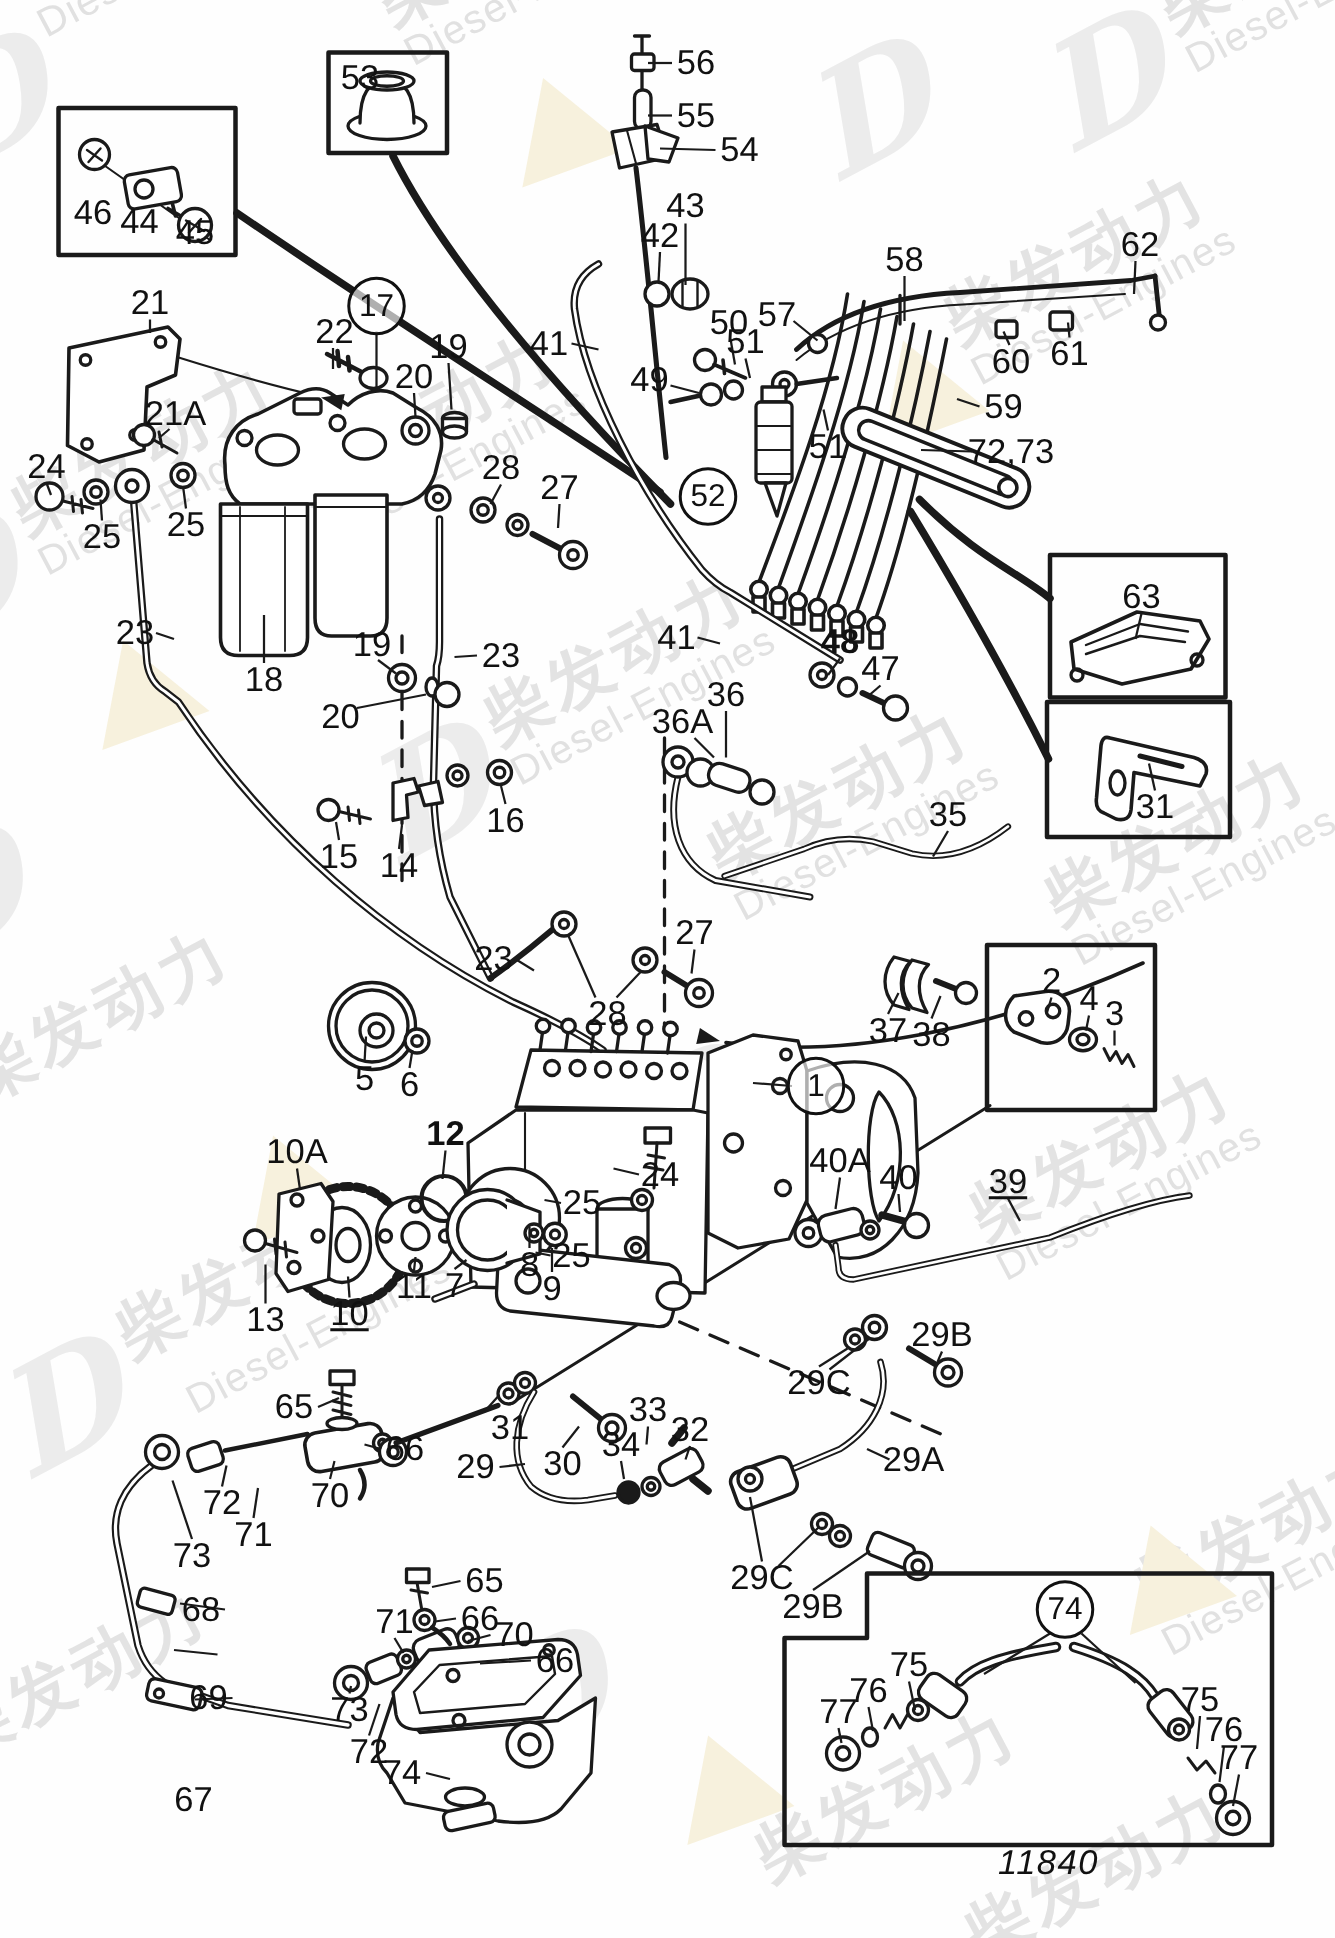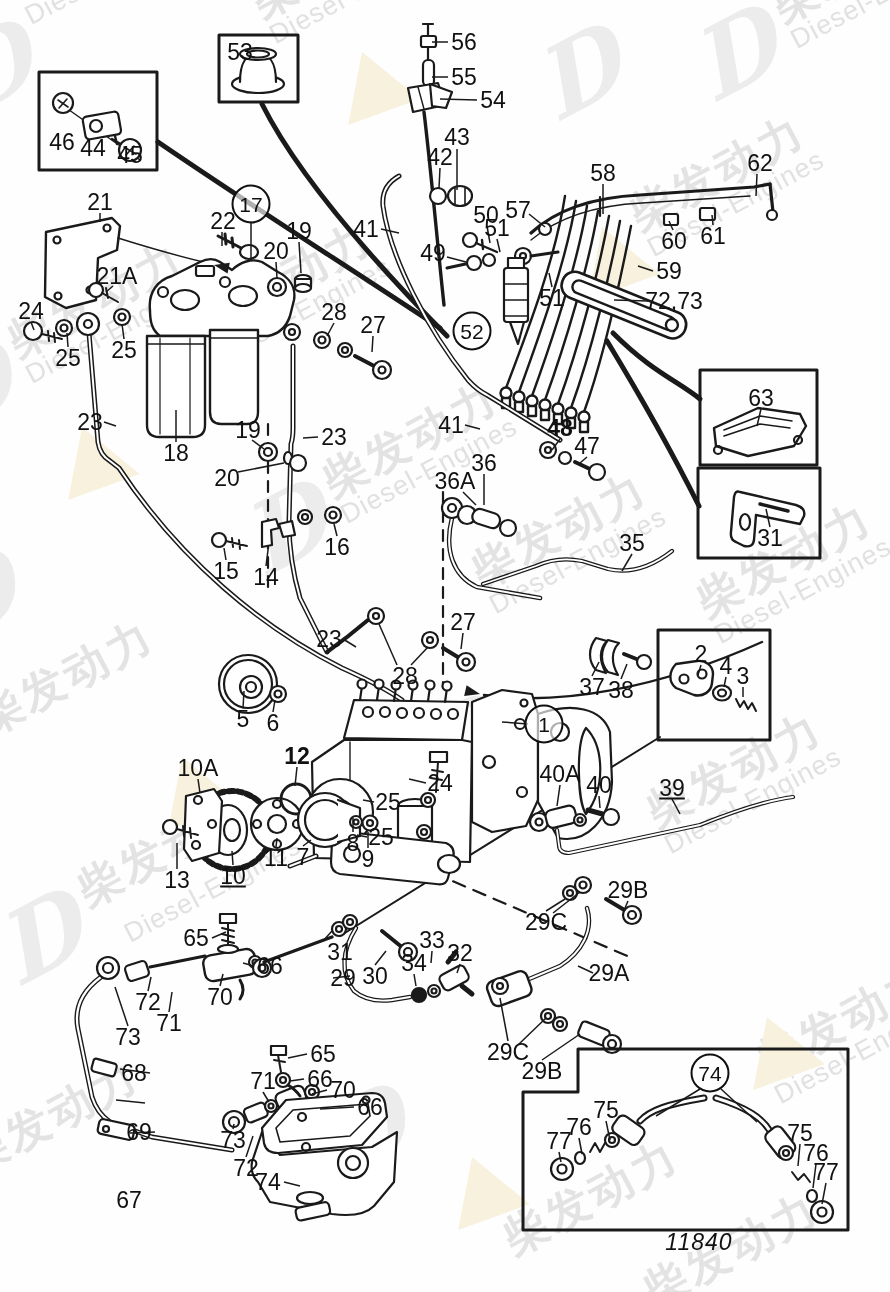--- a/index.html
+++ b/index.html
@@ -825,21 +825,21 @@
       <div class="lbl" style="left: 628px; top: 890px;">29B</div>
       <div class="lbl" style="left: 546px; top: 922px;">29C</div>
       <div class="lbl" style="left: 196px; top: 938px;">65</div>
       <div class="lbl" style="left: 270px; top: 966px;">66</div>
       <div class="lbl" style="left: 220px; top: 997px;">70</div>
       <div class="lbl" style="left: 148px; top: 1002px;">72</div>
       <div class="lbl" style="left: 169px; top: 1023px;">71</div>
       <div class="lbl" style="left: 128px; top: 1037px;">73</div>
       <div class="lbl" style="left: 340px; top: 952px;">31</div>
       <div class="lbl" style="left: 375px; top: 976px;">30</div>
-      <div class="lbl" style="left: 317px; top: 978px; margin-left: 26px;">29</div>
+      <div class="lbl" style="left: 317px; top: 978px;">29</div>
       <div class="lbl" style="left: 432px; top: 940px;">33</div>
       <div class="lbl" style="left: 460px; top: 953px;">32</div>
       <div class="lbl" style="left: 414px; top: 963px;">34</div>
       <div class="lbl" style="left: 609px; top: 973px;">29A</div>
       <div class="lbl" style="left: 134px; top: 1073px;">68</div>
       <div class="lbl" style="left: 129px; top: 1153px; margin-top: 47px;">67</div>
       <div class="lbl" style="left: 139px; top: 1132px;">69</div>
       <div class="lbl" style="left: 323px; top: 1054px;">65</div>
       <div class="lbl" style="left: 320px; top: 1079px;">66</div>
       <div class="lbl" style="left: 343px; top: 1090px;">70</div>

